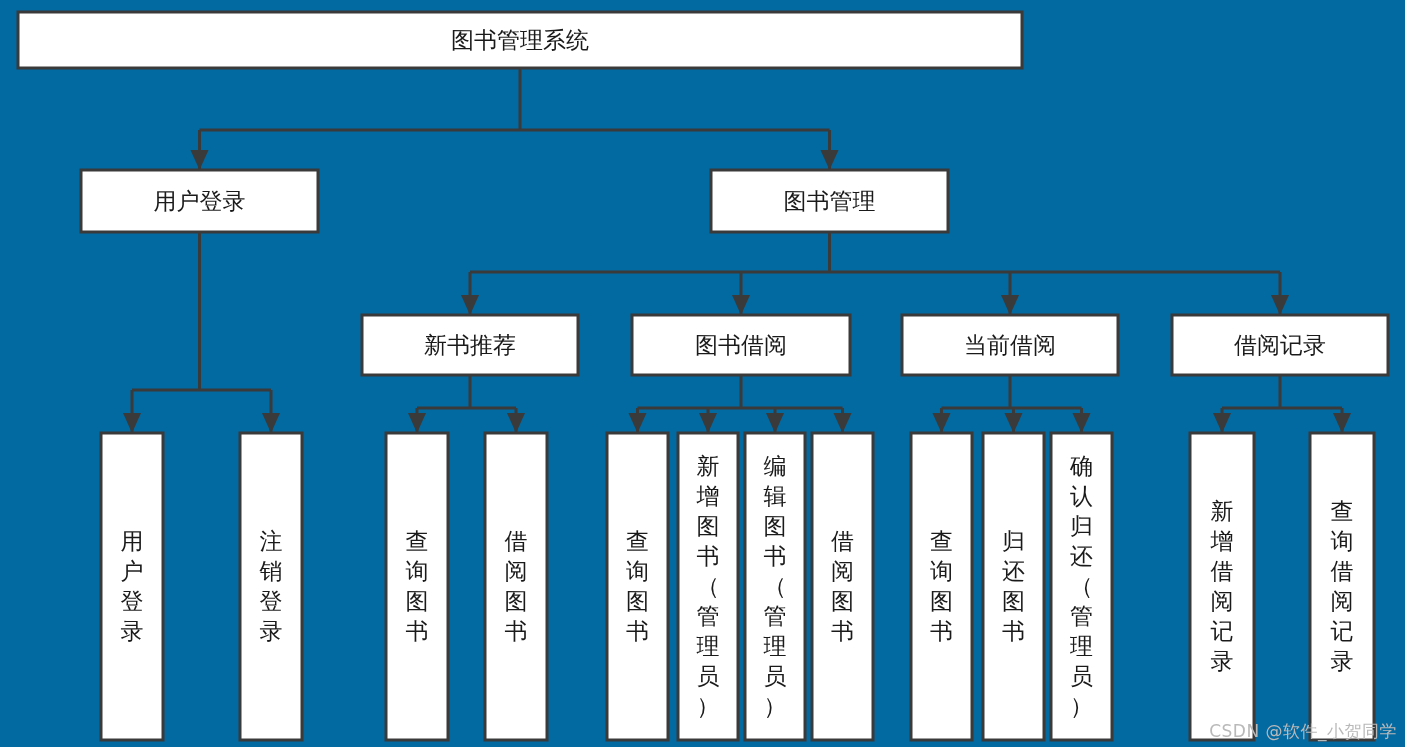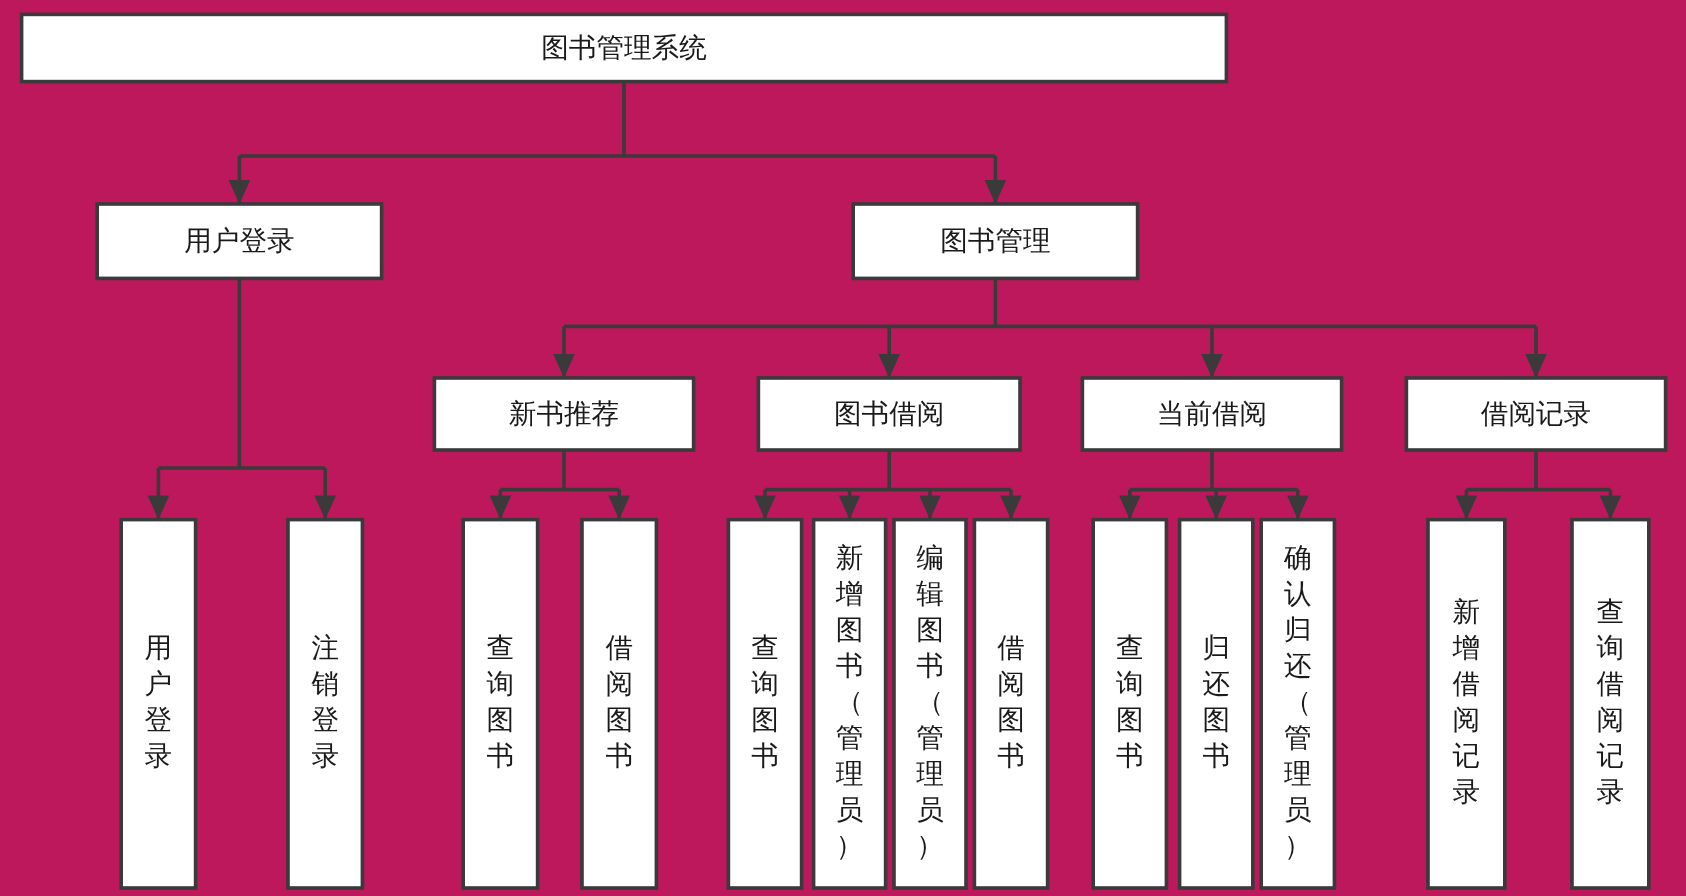--- a/index.html
+++ b/index.html
@@ -10,21 +10,21 @@
   body {
     width: 1405px;
     height: 747px;
     font-family: "DejaVu Sans", "Liberation Sans", sans-serif;
     overflow: hidden;
   }
   #diagram-root {
     position: relative;
     width: 1405px;
     height: 747px;
-    background: #be185d;
+    background: #0369a1;
     text-decoration: underline;
   }
   svg.diagram {
     position: absolute;
     top: 0; left: 0;
     width: 1405px;
     height: 747px;
   }
   .node-box {
     fill: #ffffff;
@@ -201,13 +201,14 @@
         <g>
           <rect x="1190" y="433" width="64" height="307" class="node-box"></rect>
           <text class="node-label-vertical" x="1222"><tspan x="1222" y="511.5">新</tspan><tspan x="1222" y="541.5">增</tspan><tspan x="1222" y="571.5">借</tspan><tspan x="1222" y="601.5">阅</tspan><tspan x="1222" y="631.5">记</tspan><tspan x="1222" y="661.5">录</tspan></text>
         </g>
         <g>
           <rect x="1310" y="433" width="64" height="307" class="node-box"></rect>
           <text class="node-label-vertical" x="1342"><tspan x="1342" y="511.5">查</tspan><tspan x="1342" y="541.5">询</tspan><tspan x="1342" y="571.5">借</tspan><tspan x="1342" y="601.5">阅</tspan><tspan x="1342" y="631.5">记</tspan><tspan x="1342" y="661.5">录</tspan></text>
         </g>
       </g>
   </svg>
+  <div class="watermark">CSDN @软件_小贺同学</div>
 </div>
 
 </body></html>

